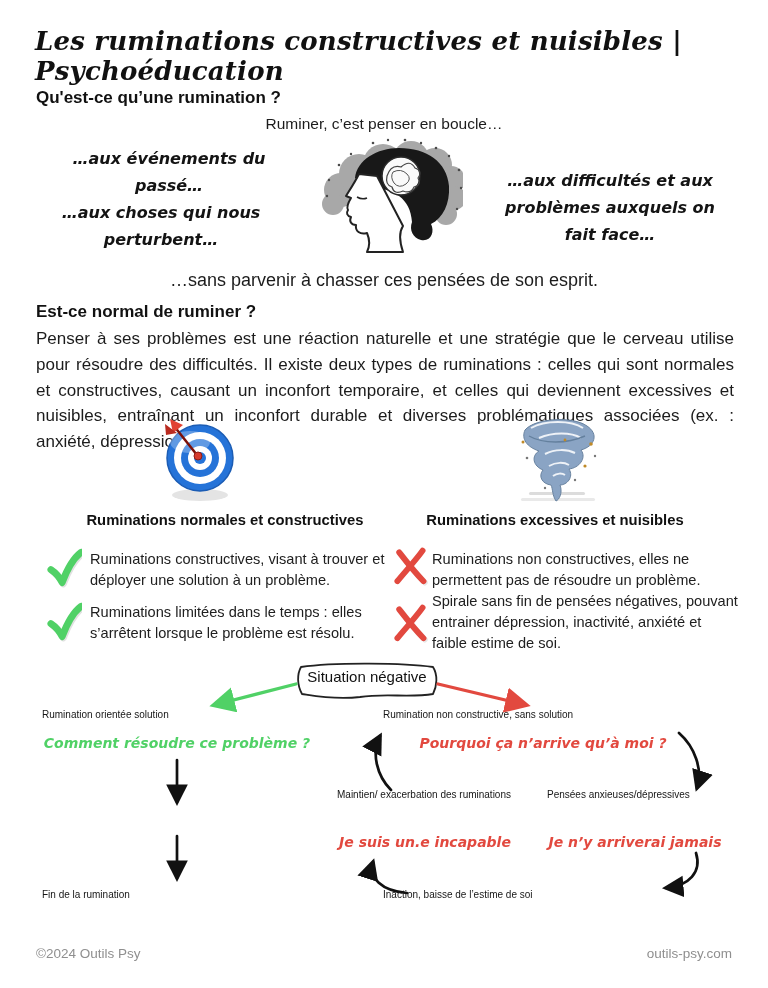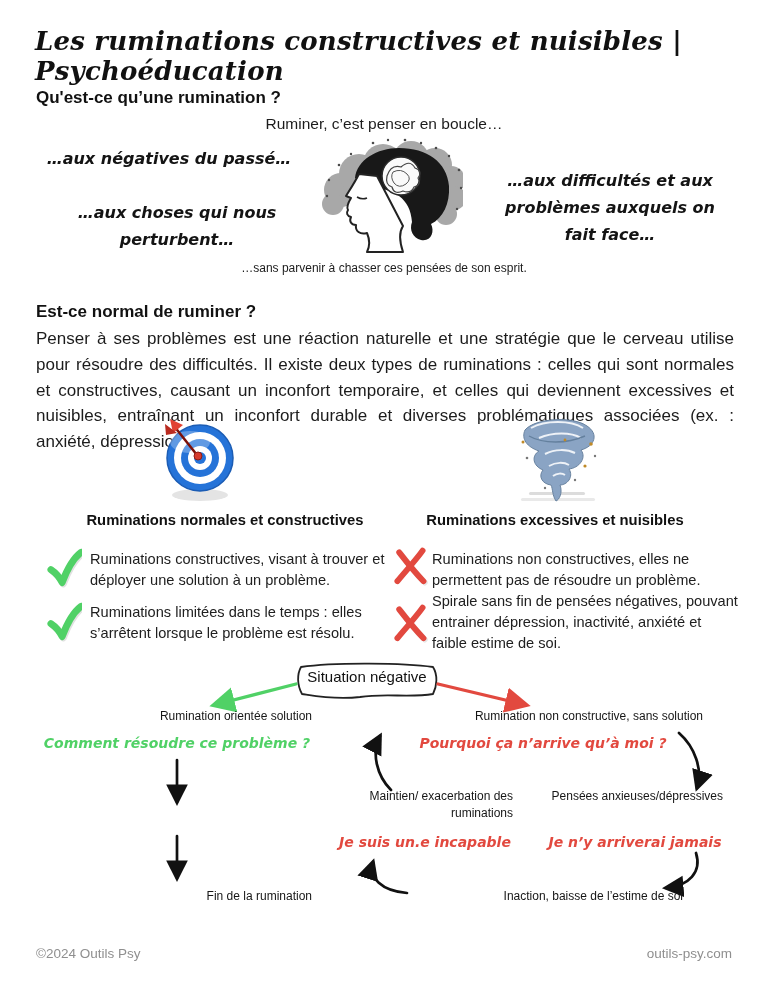--- a/index.html
+++ b/index.html
@@ -24,47 +24,47 @@
     left:35px;top:26px;width:710px;
     font-family:"DejaVu Serif",serif;
     font-style:italic;font-weight:700;
     font-size:26px;letter-spacing:0.2px;
     color:#111;
   }
   .sec-head{font-size:17px;font-weight:700;color:#111;}
   .q1-head{left:36px;top:88px;}
   .q2-head{left:36px;top:302px;}
   .intro{left:0;top:115px;width:768px;text-align:center;font-size:15.5px;}
-  .outro{left:0;top:261px;width:768px;text-align:center;font-size:12px;}
+  .outro{left:0;top:270px;width:768px;text-align:center;font-size:18px;}
   .hand{
     font-family:"DejaVu Sans",sans-serif;
     font-style:italic;font-weight:700;
   }
   .thought-black{font-size:16px;line-height:1.7;text-align:center;color:#141414;}
   .t-past{left:38px;top:145px;width:262px;}
-  .t-disturb{left:68px;top:199px;width:218px;}
+  .t-disturb{left:52px;top:199px;width:218px;}
   .t-diff{left:490px;top:167px;width:240px;}
   .para{
     left:36px;top:326px;width:698px;
     font-size:17px;line-height:1.52;
     text-align:justify;
   }
   .col-head{font-size:14.8px;font-weight:700;text-align:center;color:#111;}
   .col-head-left{left:40px;top:512px;width:370px;}
   .col-head-right{left:385px;top:512px;width:340px;}
   .bullet-text{font-size:14.6px;line-height:1.44;color:#202020;}
   .bt-l1{left:90px;top:549px;width:300px;}
   .bt-l2{left:90px;top:602px;width:300px;}
   .bt-r1{left:432px;top:549px;width:302px;}
   .bt-r2{left:432px;top:591px;width:306px;}
   .icon-check1{left:44px;top:545px;}
   .icon-check2{left:44px;top:599px;}
   .icon-cross1{left:392px;top:543px;}
   .icon-cross2{left:392px;top:600px;}
-  .flow-label{font-size:12px;text-align:right;color:#161616;}
+  .flow-label{font-size:10px;text-align:left;color:#161616;}
   .flow-box-label{
     left:293px;top:668px;width:148px;
     font-size:15px;text-align:center;color:#111;
   }
   .n-sol1{left:42px;top:709px;width:270px;}
   .n-sol2{left:22px;top:811px;width:310px;}
   .n-sol3{left:42px;top:889px;width:270px;}
   .n-rum1{left:383px;top:709px;width:320px;}
   .n-maintain{left:337px;top:788px;width:176px;line-height:1.45;}
   .n-thoughts{left:547px;top:788px;width:176px;line-height:1.45;}
@@ -95,21 +95,21 @@
 </head>
 <body>
 
 <div class="page">
 
   <h1 class="abs doc-title">Les ruminations constructives et nuisibles | Psychoéducation</h1>
 
   <h2 class="abs sec-head q1-head">Qu'est-ce qu’une rumination ?</h2>
   <div class="abs intro">Ruminer, c’est penser en boucle…</div>
 
-  <div class="abs hand thought-black t-past">…aux négatives du passé…</div>
+  <div class="abs hand thought-black t-past">…aux événements du passé…</div>
   <div class="abs hand thought-black t-disturb">…aux choses qui nous perturbent…</div>
   <div class="abs hand thought-black t-diff">…aux difficultés et aux problèmes auxquels on fait face…</div>
 
   <svg class="abs" style="left:315px;top:136px;" width="148" height="124" viewBox="0 0 148 124" aria-hidden="true">
     <g>
       <circle cx="26" cy="54" r="17" fill="#a8a8a8"></circle>
       <circle cx="44" cy="38" r="20" fill="#a8a8a8"></circle>
       <circle cx="68" cy="28" r="20" fill="#a8a8a8"></circle>
       <circle cx="96" cy="23" r="18" fill="#a8a8a8"></circle>
       <circle cx="120" cy="29" r="17" fill="#a8a8a8"></circle>

